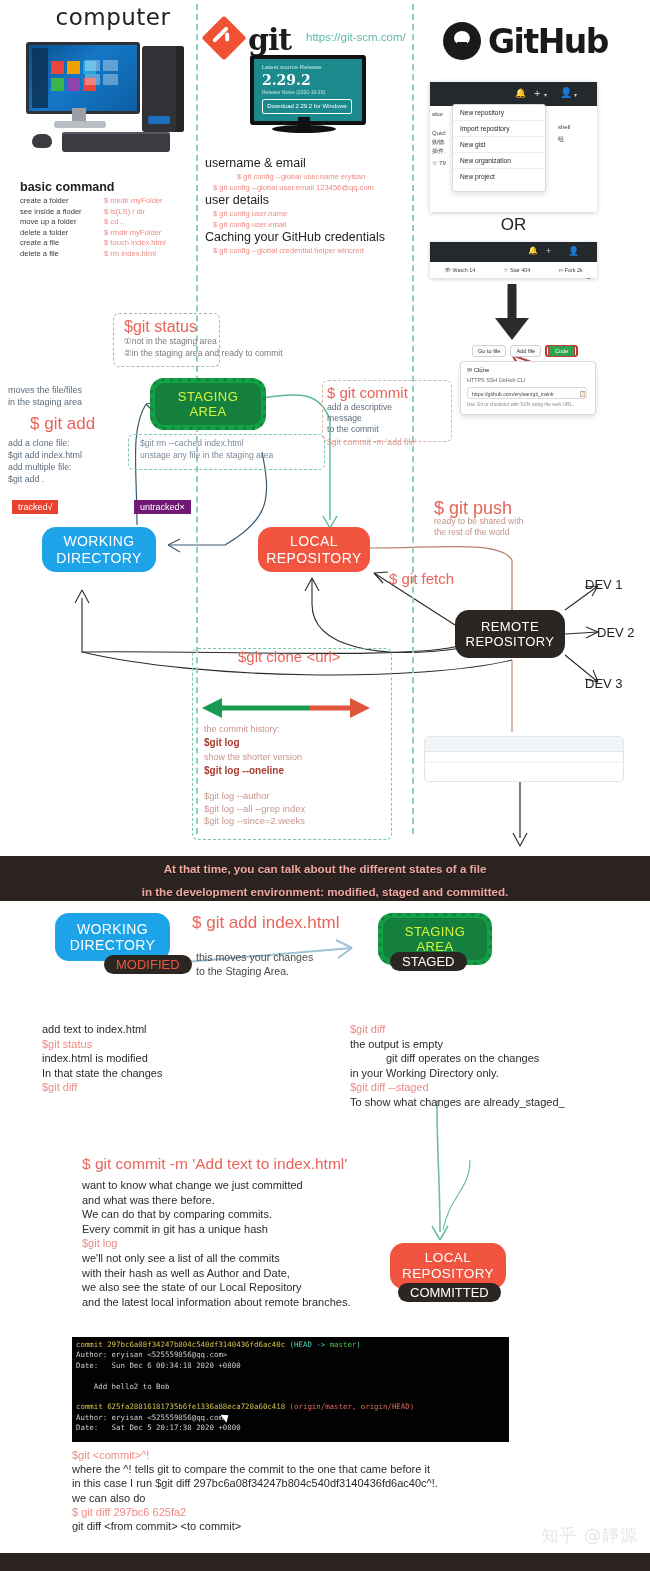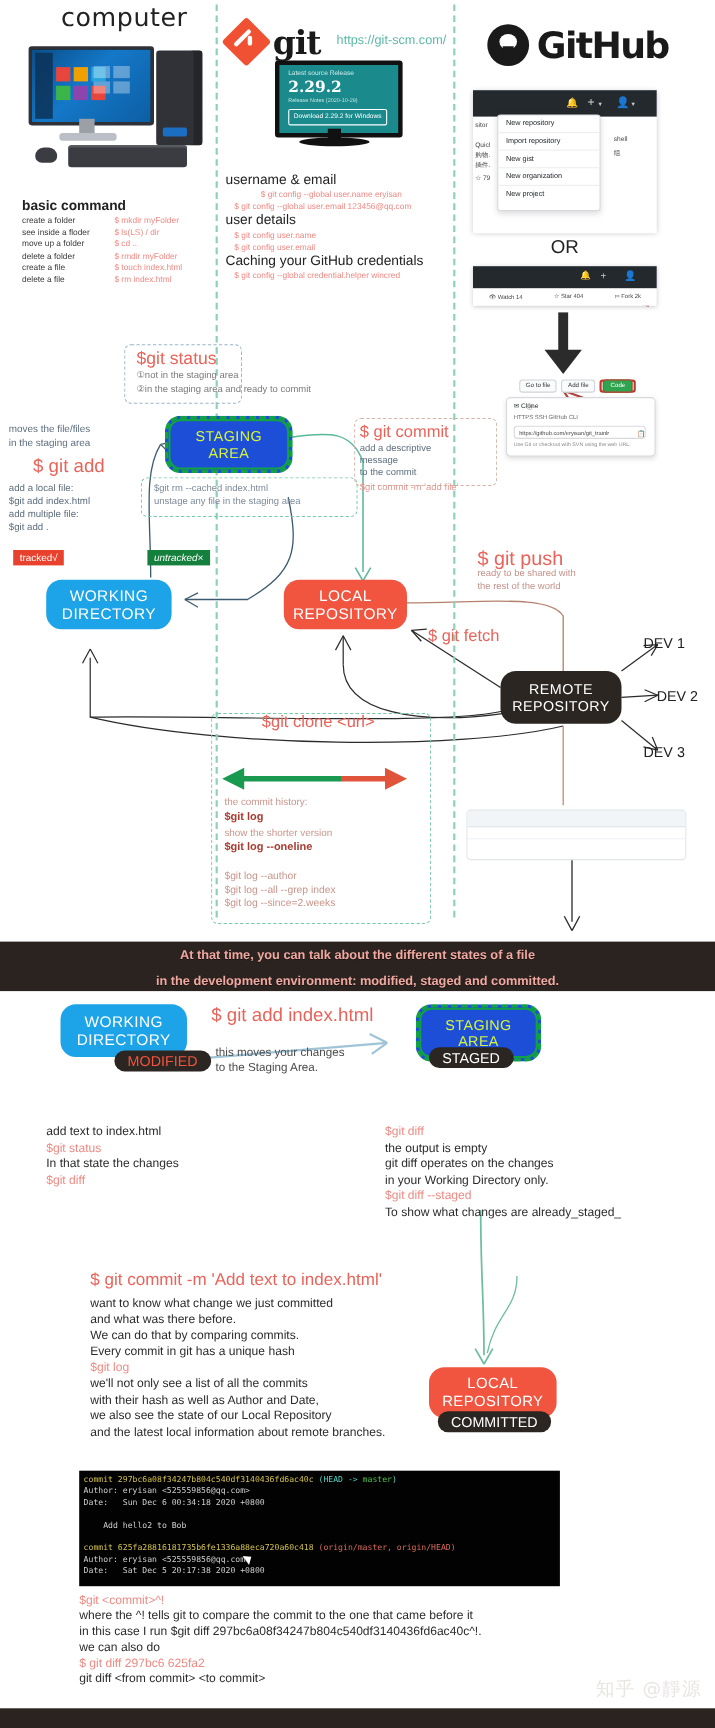--- a/index.html
+++ b/index.html
@@ -109,26 +109,26 @@
   .cb-input{position:absolute;left:6px;top:25px;width:120px;height:12px;border:1px solid #d8dade;
       border-radius:3px;font-size:5.2px;color:#444;line-height:12px;padding-left:4px;box-sizing:border-box;}
   .cb-l3{position:absolute;left:6px;top:40px;font-size:4.8px;color:#8a8a8a;}
 
   
   .nodebox{position:absolute;border-radius:14px;display:flex;flex-direction:column;
       align-items:center;justify-content:center;text-align:center;line-height:1.16;}
   .box-work{background:#1ca3e8;color:#fff;font-size:14px;letter-spacing:.4px;}
   .box-local{background:#f1543f;color:#fff;font-size:14px;letter-spacing:.4px;}
   .box-remote{background:#2b2622;color:#fff;font-size:13px;letter-spacing:.4px;}
-  .box-stage{background:#1d4ed8;color:#d6f53a;font-size:13px;letter-spacing:.4px;
+  .box-stage{background:#15803d;color:#d6f53a;font-size:13px;letter-spacing:.4px;
       border:3px dashed #12a144;box-shadow:0 0 0 2px #12a144 inset;}
 
   .tag{position:absolute;font-size:9px;color:#fff;padding:2px 6px;}
   .tag-tracked{background:#e8422e;}
-  .tag-untracked{background:#15803d;font-style:italic;}
+  .tag-untracked{background:#701a75;}
 
   .ann{position:absolute;}
   .ann-title{font-size:16px;color:#e8645a;}
   .ann-sub{font-size:8.6px;color:#7a7a7a;line-height:11.5px;}
   .ann-grey{font-size:9px;color:#5d6d7e;line-height:11.5px;}
 
   .dashbox{position:absolute;border:1.5px dashed #9bb7c9;border-radius:6px;}
   .dashbox-g{position:absolute;border:1.5px dashed #79c7ae;border-radius:6px;}
 
   .devlabel{position:absolute;font-size:13px;color:#222;}
@@ -359,21 +359,21 @@
 <div class="nodebox box-stage" style="left:150px;top:378px;width:110px;height:46px;">
   <div>STAGING</div>
   <div>AREA</div>
 </div>
 
 <div class="ann ann-grey" style="left:8px;top:385px;width:120px;">
   moves the file/files<br>in the staging area
 </div>
 <div class="ann" style="left:30px;top:414px;font-size:17px;color:#e8645a;">$ git  add</div>
 <div class="ann" style="left:8px;top:437px;font-size:8.8px;line-height:12px;color:#5d6d7e;">
-  <div>add a local file:</div>
+  <div>add a clone file:</div>
   <div>$git add index.html</div>
   <div>add multiple file:</div>
   <div>$git add .</div>
 </div>
 
 <div class="dashbox-g" style="left:128px;top:434px;width:195px;height:34px;"></div>
 <div class="ann ann-sub" style="left:140px;top:438px;color:#7c8a99;">
   <div>$git rm --cached index.html</div>
   <div>unstage any file in the staging area</div>
 </div>
@@ -463,28 +463,29 @@
 
 <div class="ann" style="left:192px;top:913px;font-size:17px;color:#e8645a;">$ git  add index.html</div>
 <div class="ann" style="left:196px;top:950px;font-size:10.6px;line-height:14px;color:#4a4a4a;">
   <div>this moves your changes</div>
   <div> to the Staging Area.</div>
 </div>
 
 <div class="btext" style="left:42px;top:1022px;width:290px;">
   <div>add text to index.html</div>
   <div class="r">$git status</div>
+  <div>index.html is modified</div>
   <div>In that state the changes</div>
   <div class="r">$git diff</div>
 </div>
 
 <div class="btext" style="left:350px;top:1022px;width:300px;">
   <div class="r">$git diff</div>
   <div>the output is empty</div>
-  <div style="color:#2b2b2b;">git diff operates on the changes</div>
+  <div style="color:#2b2b2b;margin-left:36px;">git diff operates on the changes</div>
   <div> in your Working Directory only.</div>
   <div class="r">$git diff --staged</div>
   <div>To show what changes are already_staged_</div>
 </div>
 
 <div class="ann" style="left:82px;top:1155px;font-size:15.5px;color:#e8645a;">$ git  commit -m   'Add text to index.html'</div>
 <div class="btext" style="left:82px;top:1178px;width:360px;">
   <div>want to know what change we just committed</div>
   <div> and what was there before.</div>
   <div>We can do that by comparing commits.</div>

